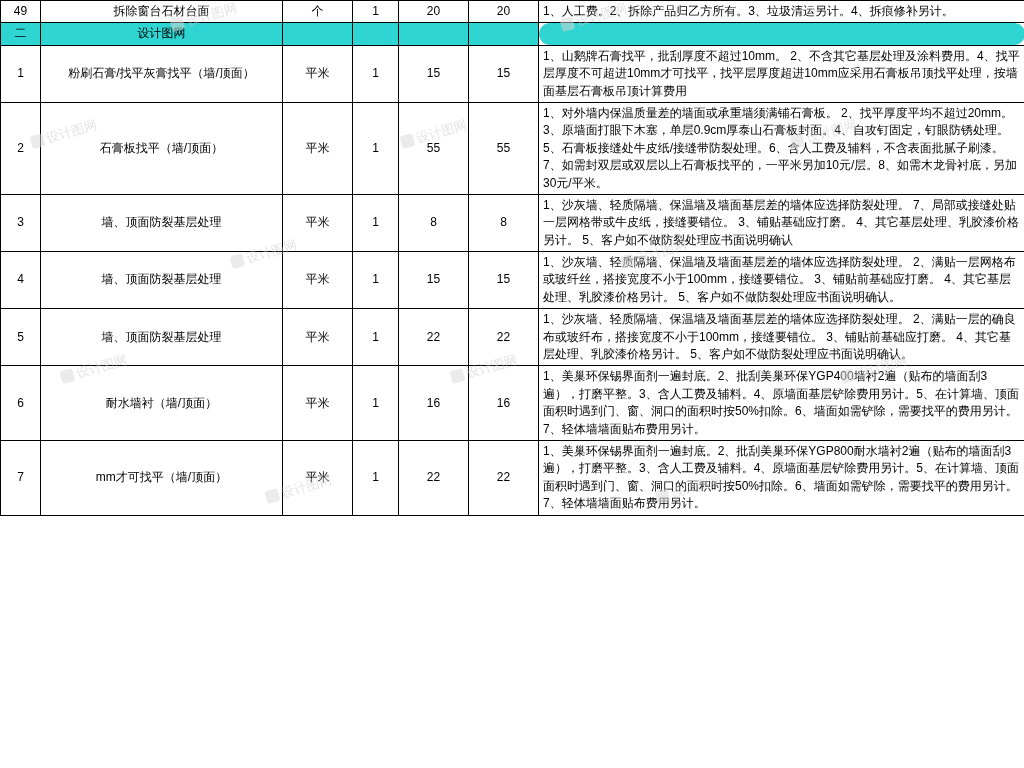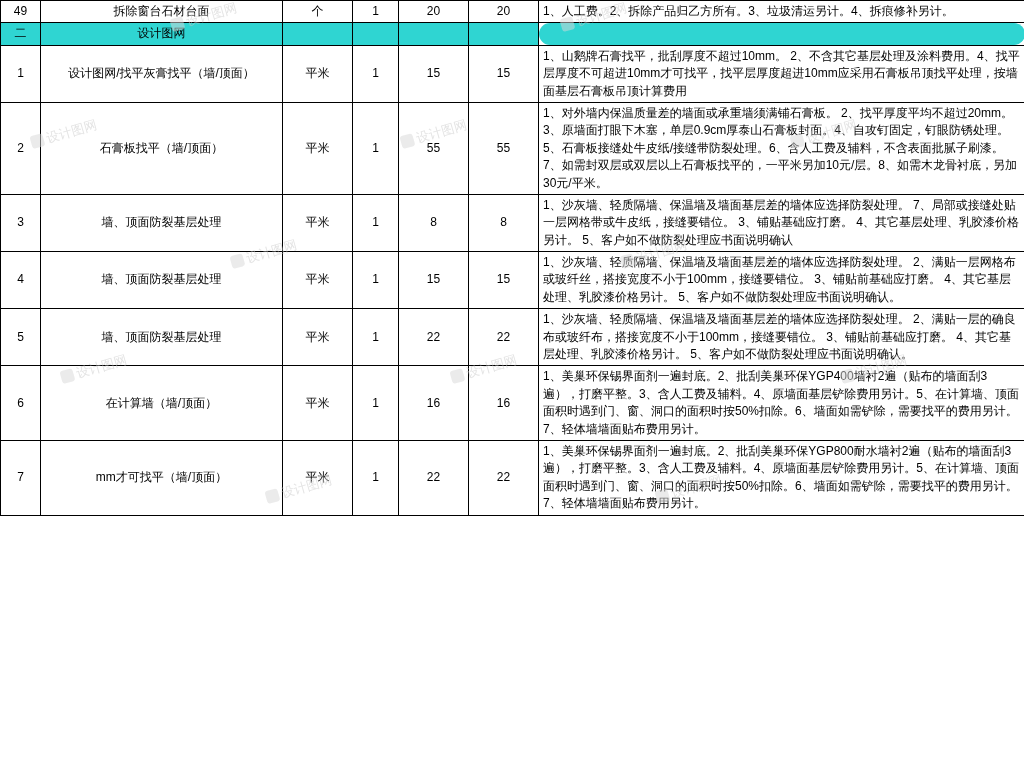--- a/index.html
+++ b/index.html
@@ -105,21 +105,21 @@
         <td class="no">二</td>
         <td class="name">设计图网</td>
         <td class="unit"></td>
         <td class="qty"></td>
         <td class="price"></td>
         <td class="total"></td>
         <td class="desc"></td>
       </tr>
       <tr>
         <td class="no">1</td>
-        <td class="name">设计图网/找平灰膏找平（墙/顶面）</td>
+        <td class="name">粉刷石膏/找平灰膏找平（墙/顶面）</td>
         <td class="unit">平米</td>
         <td class="qty">1</td>
         <td class="price">15</td>
         <td class="total">15</td>
         <td class="desc">1、山鹅牌石膏找平，批刮厚度不超过10mm。 2、不含其它基层处理及涂料费用。4、找平层厚度不可超进10mm才可找平，找平层厚度超进10mm应采用石膏板吊顶找平处理，按墙面基层石膏板吊顶计算费用</td>
       </tr>
       <tr>
         <td class="no">2</td>
         <td class="name">石膏板找平（墙/顶面）</td>
         <td class="unit">平米</td>
@@ -150,21 +150,21 @@
         <td class="no">5</td>
         <td class="name">墙、顶面防裂基层处理</td>
         <td class="unit">平米</td>
         <td class="qty">1</td>
         <td class="price">22</td>
         <td class="total">22</td>
         <td class="desc">1、沙灰墙、轻质隔墙、保温墙及墙面基层差的墙体应选择防裂处理。 2、满贴一层的确良布或玻纤布，搭接宽度不小于100mm，接缝要错位。 3、铺贴前基础应打磨。 4、其它基层处理、乳胶漆价格另计。 5、客户如不做防裂处理应书面说明确认。</td>
       </tr>
       <tr>
         <td class="no">6</td>
-        <td class="name">在计算墙（墙/顶面）</td>
+        <td class="name">耐水墙衬（墙/顶面）</td>
         <td class="unit">平米</td>
         <td class="qty">1</td>
         <td class="price">16</td>
         <td class="total">16</td>
         <td class="desc">1、美巢环保锡界面剂一遍封底。2、批刮美巢环保YGP400墙衬2遍（贴布的墙面刮3遍），打磨平整。3、含人工费及辅料。4、原墙面基层铲除费用另计。5、在计算墙、顶面面积时遇到门、窗、洞口的面积时按50%扣除。6、墙面如需铲除，需要找平的费用另计。7、轻体墙墙面贴布费用另计。</td>
       </tr>
       <tr>
         <td class="no">7</td>
         <td class="name">mm才可找平（墙/顶面）</td>
         <td class="unit">平米</td>

